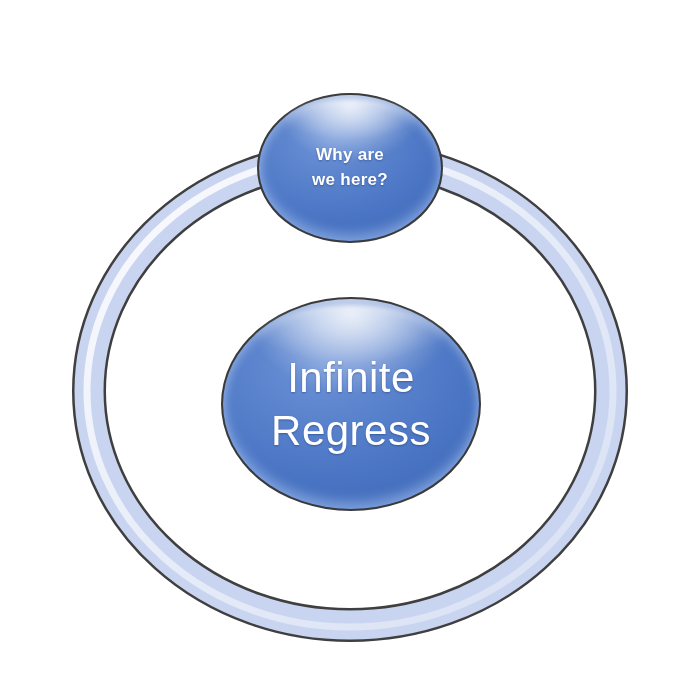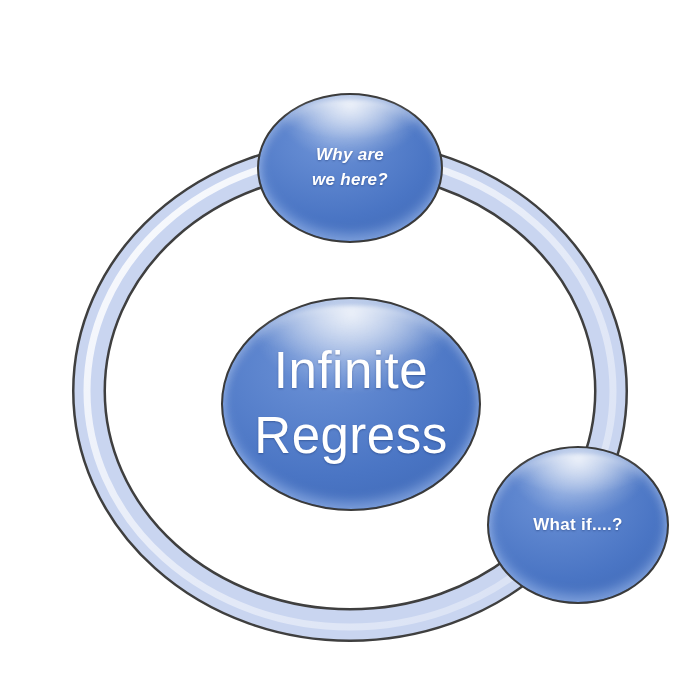--- a/index.html
+++ b/index.html
@@ -45,32 +45,32 @@
   .node .label {
     position: relative;
     z-index: 2;
     font-size: 17px;
     font-weight: 600;
     line-height: 1.45;
     letter-spacing: 0.3px;
     text-shadow: 0 1px 2px rgba(10,30,80,0.35);
   }
 
-  #node-top          { left: 257px; top:  93px; width: 186px; height: 150px; font-style: italic; }
+  #node-top          { left: 257px; top:  93px; width: 186px; height: 150px; }
   #node-center       { left: 221px; top: 297px; width: 260px; height: 214px; }
   #node-bottom-left  { left:  27px; top: 444px; width: 190px; height: 164px; }
   #node-bottom-right { left: 487px; top: 446px; width: 182px; height: 158px; }
 
   #node-top .label          { max-width:  92px; }
   #node-bottom-left .label  { max-width: 102px; }
   #node-bottom-right .label { max-width: 150px; }
 
   #node-center .label {
     max-width: 225px;
-    font-size: 51px;
+    font-size: 42px;
     font-weight: 400;
     line-height: 1.27;
     letter-spacing: 0.5px;
   }
 </style>
 </head>
 <body>
 
 <div id="canvas">
 
@@ -89,17 +89,14 @@
 
   <div class="node" id="node-top">
     <span class="label">Why are we here?</span>
   </div>
 
   <div class="node" id="node-center">
     <span class="label">Infinite Regress</span>
   </div>
 
 
-  <div class="node" id="node-bottom-right">
-    <span class="label">What if....?</span>
-  </div>
 
 </div>
 
 </body></html>

